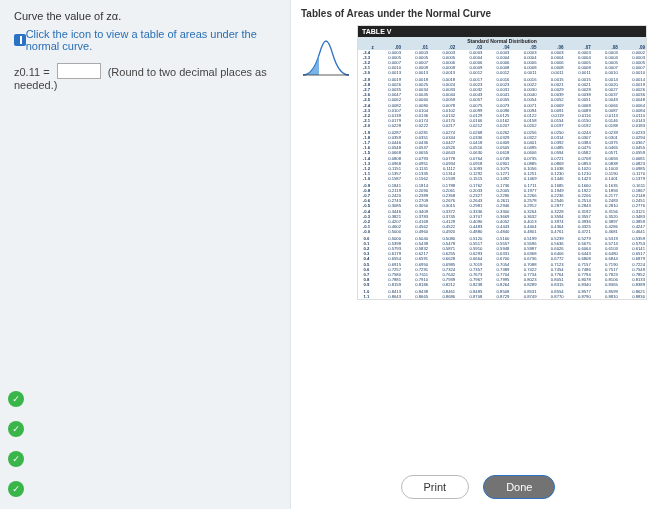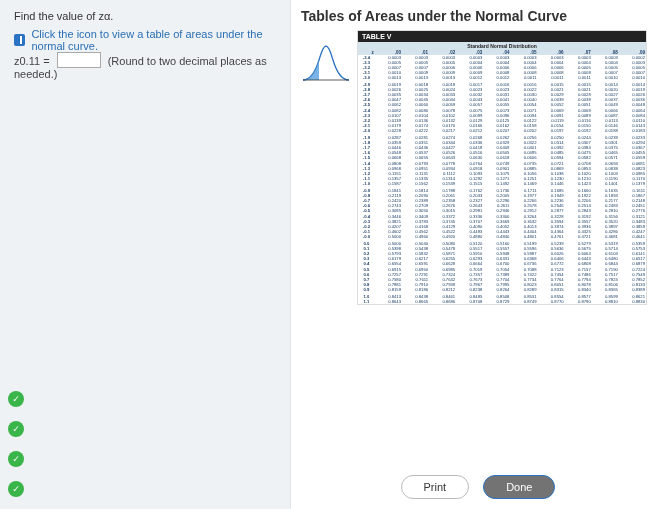--- a/index.html
+++ b/index.html
@@ -1,27 +1,27 @@
 <!DOCTYPE html>
 <html><head>
 <meta charset="utf-8">
 <style>
 * { box-sizing: border-box; margin: 0; padding: 0; font-family: Arial, sans-serif; }
 body { background: #e8eef2; width: 657px; height: 509px; overflow: hidden; }
 .main { display: flex; height: 100%; }
 .left-panel { width: 290px; padding: 10px 14px; background: #eef2f5; font-size: 11px; color: #333; }
 .left-panel h4 { font-size: 11px; font-weight: 500; margin-bottom: 6px; }
 .step1 { margin: 6px 0 10px 14px; font-weight: 600; color: #555; }
-.icon-link { display: flex; align-items: center; gap: 6px; color: #2a6fb3; margin: 6px 0 0 0; cursor: pointer; }
+.icon-link { display: flex; align-items: center; color: #2a6fb3; margin: 6px 0 11px 0; cursor: pointer; }
 .book-icon { width: 14px; height: 12px; background: #2a72c4; border-radius: 2px; position: relative; }
 .book-icon::after { content: ''; position: absolute; left: 6px; top: 2px; width: 2px; height: 8px; background: #fff; }
 .step2 { margin: 0 0; font-size: 11px; color: #444; }
 .step2 input { width: 44px; height: 16px; border: 1px solid #aaa; background: #fff; margin: 0 4px; }
 .right-panel { flex: 1; background: #fff; border-left: 1px solid #dfe4e8; position: relative; padding: 8px 10px; }
-.right-panel h3 { font-size: 14px; font-weight: 600; color: #333; margin-bottom: 6px; }
+.right-panel h3 { font-size: 10px; font-weight: 600; color: #333; margin-bottom: 6px; }
 .curve-area { display: flex; }
 .curve-icon { width: 50px; height: 44px; margin: 10px 6px 0 0; }
 .table-wrap { flex: 1; background: #fff; border: 1px solid #ddd; font-size: 4.5px; overflow: hidden; }
 .table-title { background: #222; color: #fff; font-weight: bold; padding: 2px 4px; font-size: 7px; }
 .table-head { background: #d5e3ed; font-size: 5px; font-weight: bold; padding: 1px 0; text-align: center; color: #222; }
 table { width: 100%; border-collapse: collapse; font-size: 4.2px; }
 th, td { padding: 0 1px; text-align: right; color: #1a3d66; }
 th { background: #d5e3ed; font-weight: bold; font-size: 4.5px; }
 td:first-child { font-weight: bold; text-align: center; }
 tbody tr:nth-child(5n) td { padding-bottom: 1.5px; }
@@ -30,21 +30,21 @@
 .btn-print { background: #fff; border: 1px solid #bbb; color: #333; }
 .btn-done { background: #737373; border: 1px solid #2a72c4; color: #fff; }
 .check-col { position: absolute; left: 8px; bottom: 12px; display: flex; flex-direction: column; gap: 14px; }
 .check { width: 16px; height: 16px; border-radius: 50%; background: #3ab54a; display: flex; align-items: center; justify-content: center; color: #fff; font-size: 9px; }
 </style>
 </head>
 <body>
 
 <div class="main">
   <div class="left-panel">
-    <h4>Find the value of zα.</h4>
+    <h4>Curve the value of zα.</h4>
     <div class="icon-link">
       <span class="book-icon"></span>
       <span>Click the icon to view a table of areas under the normal curve.</span>
     </div>
     <div class="step2">
       <span>z0.11 = </span>
       <input type="text" style="">
       <span>(Round to two decimal places as needed.)</span>
     </div>
     <div class="check-col">

